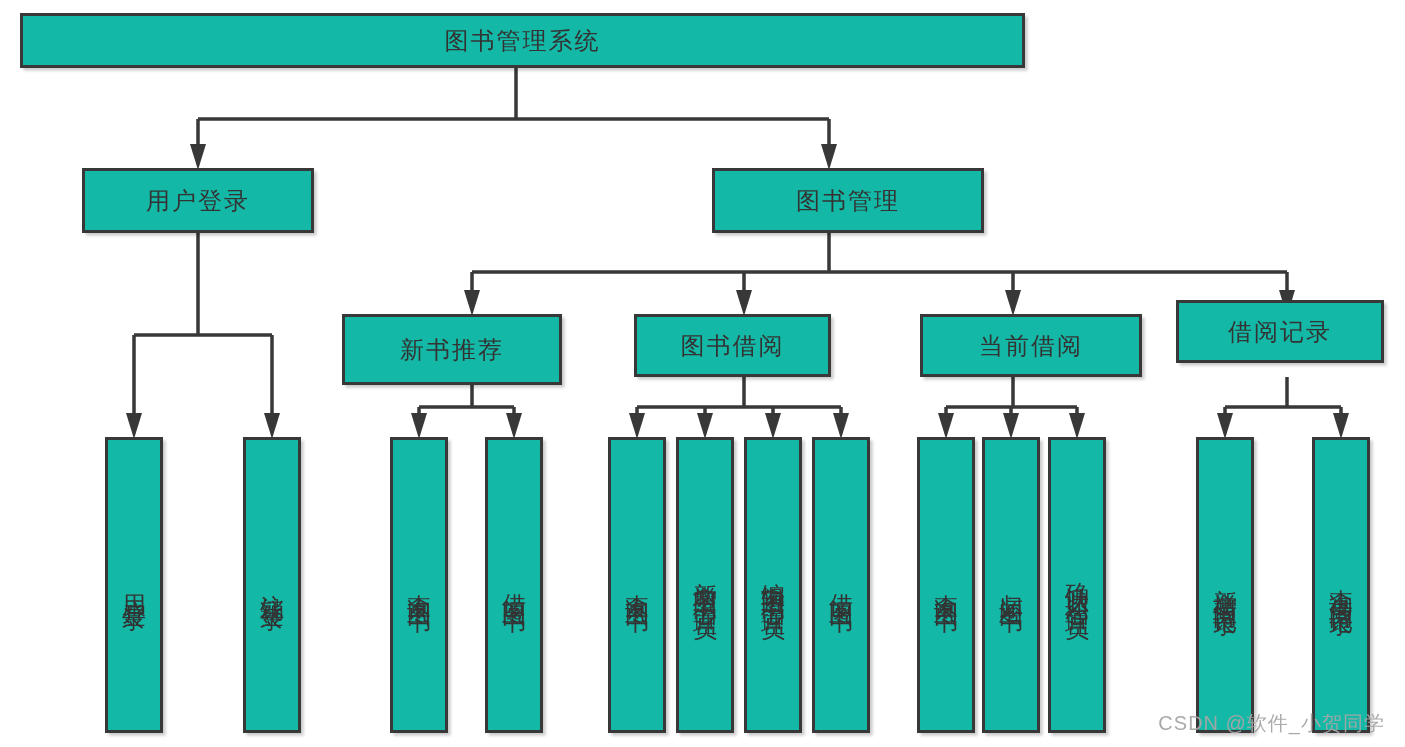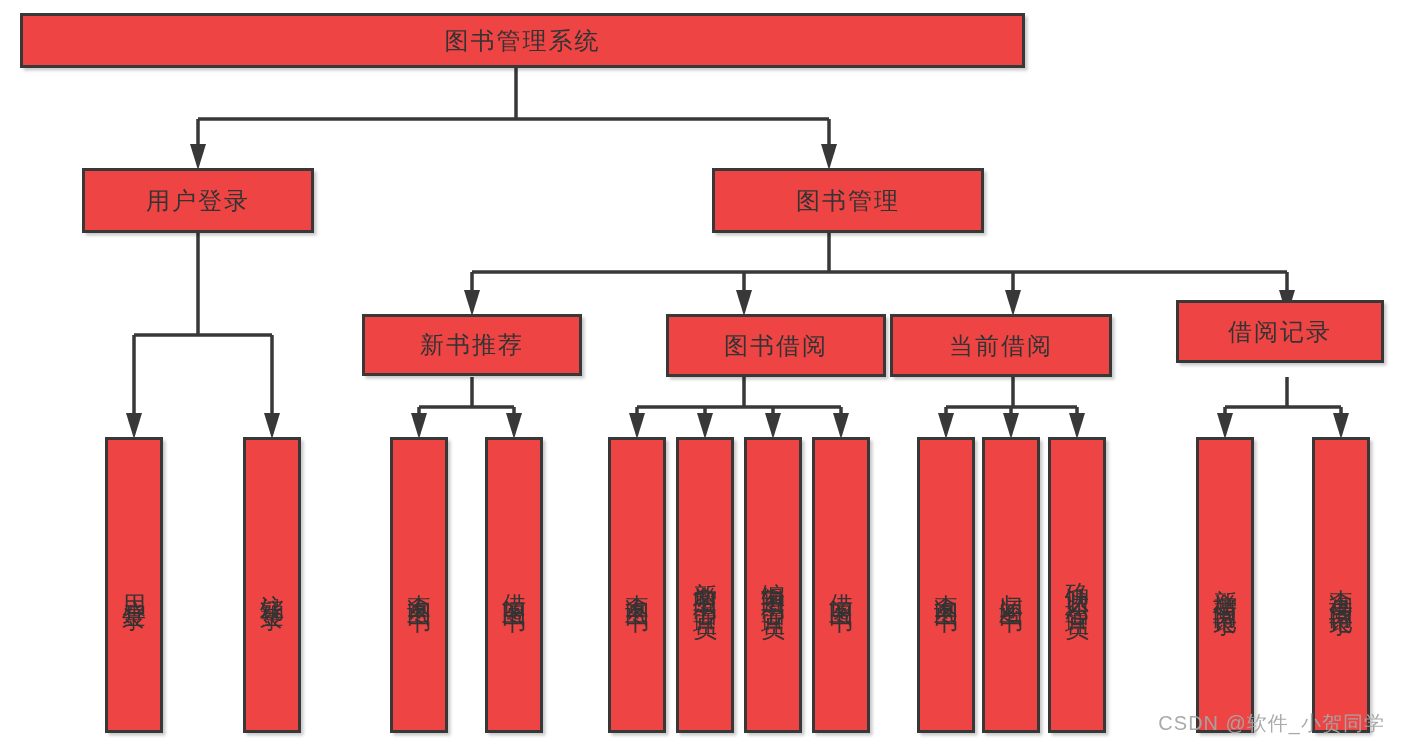--- a/index.html
+++ b/index.html
@@ -12,21 +12,21 @@
   body{font-family:"Liberation Sans","DejaVu Sans",sans-serif;}
   .stage{
     position:relative;width:1405px;height:747px;background:var(--bg);
     overflow:hidden;
   }
   .connectors{position:absolute;left:0;top:0;z-index:1;}
   .connectors path{stroke:var(--line);stroke-width:3.5;fill:none;}
   .connectors polygon{fill:var(--line);stroke:none;}
   .hbox,.vbox{
     position:absolute;box-sizing:border-box;z-index:2;
-    background:#ef4444;border:3px solid var(--line);
+    background:#14b8a6;border:3px solid var(--line);
     display:flex;align-items:center;justify-content:center;
     color:var(--text);
     box-shadow:2.5px 2.5px 3px rgba(0,0,0,0.22);
   }
   .hbox{font-size:24px;letter-spacing:2px;}
   .vbox{width:58px;top:437px;height:296px;}
   .vbox .vtext{
     writing-mode:vertical-rl;
     text-orientation:mixed;
     font-size:24px;
@@ -93,27 +93,27 @@
     <span>图书管理系统</span>
   </div>
 
   <div class="hbox" style="left:82px;top:168px;width:232px;height:65px">
     <span>用户登录</span>
   </div>
   <div class="hbox" style="left:712px;top:168px;width:272px;height:65px">
     <span>图书管理</span>
   </div>
 
-  <div class="hbox" style="left:362px;top:314px;width:220px;height:62px">
+  <div class="hbox" style="left:342px;top:314px;width:220px;height:71px">
     <span>新书推荐</span>
   </div>
-  <div class="hbox" style="left:666px;top:314px;width:220px;height:63px">
+  <div class="hbox" style="left:634px;top:314px;width:197px;height:63px">
     <span>图书借阅</span>
   </div>
-  <div class="hbox" style="left:890px;top:314px;width:222px;height:63px">
+  <div class="hbox" style="left:920px;top:314px;width:222px;height:63px">
     <span>当前借阅</span>
   </div>
   <div class="hbox" style="left:1176px;top:300px;width:208px;height:63px">
     <span>借阅记录</span>
   </div>
 
   <div class="vbox" style="left:105px">
     <span class="vtext">用户登录</span>
   </div>
   <div class="vbox" style="left:243px">

